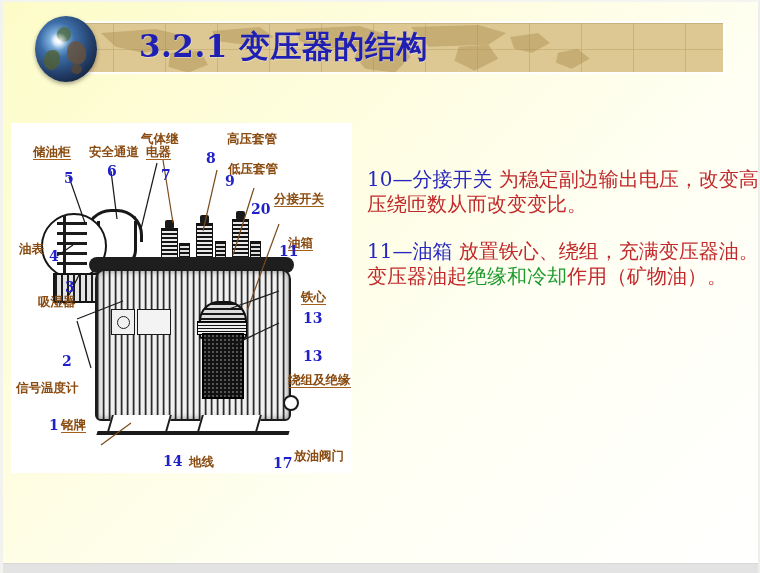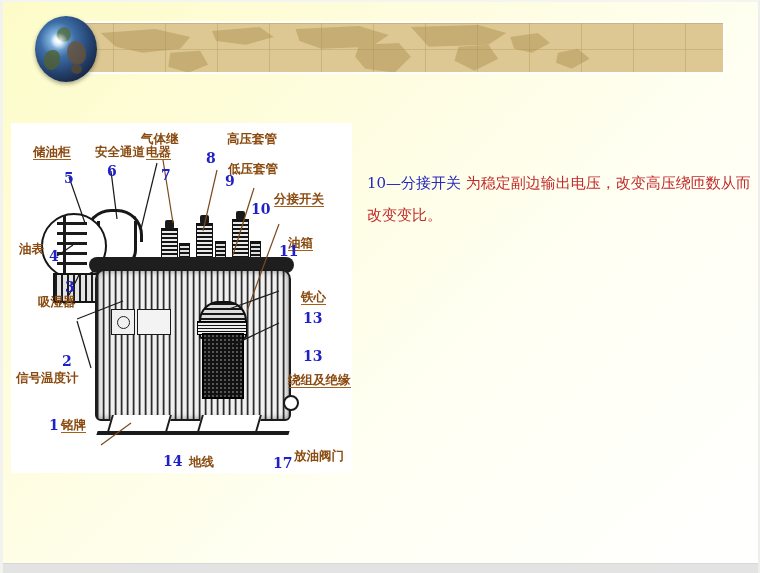--- a/index.html
+++ b/index.html
@@ -310,22 +310,22 @@
     background: #fff;
   }
 
   
   .body-text {
     position: absolute;
     left: 364px;
     top: 165px;
     width: 392px;
     font-family: "DejaVu Serif", "Liberation Serif", serif;
-    font-size: 15px;
-    line-height: 32px;
+    font-size: 20px;
+    line-height: 25px;
     color: #c1292b;
   }
   .para { margin: 0 0 22px 0; }
   .k-blue { color: #2727c0; font-weight: normal; }
   .k-green { color: #1f9b2e; }
   .k-red { color: #c1292b; }
 </style>
 </head>
 <body>
 
@@ -340,20 +340,21 @@
         <path d="M300 22 L340 20 L352 34 L336 50 L306 46 L296 34 Z"></path>
         <path d="M352 4 L420 2 L448 10 L430 22 L370 24 Z"></path>
         <path d="M400 24 L430 22 L440 36 L416 48 L396 38 Z"></path>
         <path d="M452 14 L480 10 L492 20 L474 30 L456 26 Z"></path>
         <path d="M500 30 L520 26 L532 36 L514 46 L498 40 Z"></path>
         <path d="M152 8 L200 4 L214 14 L186 22 L156 18 Z"></path>
       </g>
     </svg>
     <div class="banner-grid"></div>
     <div class="banner-left-cut"></div>
+    <div class="banner-title">3.2.1 变压器的结构</div>
   </div>
 
   <div class="globe">
     <span class="land l1"></span>
     <span class="land l2"></span>
     <span class="land l3"></span>
     <span class="land l4"></span>
     <span class="spec"></span>
   </div>
 
@@ -402,51 +403,52 @@
         <line x1="62" y1="122" x2="46" y2="133"></line>
         <line x1="68" y1="152" x2="58" y2="172"></line>
         <line x1="66" y1="196" x2="112" y2="178"></line>
         <line x1="66" y1="198" x2="80" y2="245"></line>
         <line x1="268" y1="168" x2="218" y2="186"></line>
         <line x1="268" y1="200" x2="222" y2="222"></line>
       </g>
     </svg>
 
     <span class="fig-label u" style="left:22px;  top:22px;">储油柜</span>
-    <span class="fig-label" style="left:84px;  top:22px;text-align:right;">安全通道</span>
+    <span class="fig-label" style="left:78px;  top:22px;text-align:right;">安全通道</span>
     <span class="fig-label" style="left:130px; top:10px;font-family:Liberation Serif, serif;">气体继</span>
     <span class="fig-label u" style="left:135px; top:22px;">电器</span>
     <span class="fig-label" style="left:216px; top:9px;">高压套管</span>
     <span class="fig-label" style="left:217px; top:39px;">低压套管</span>
     <span class="fig-label u" style="left:255px; top:69px;margin-left:8px;">分接开关</span>
     <span class="fig-label u" style="left:277px; top:113px;">油箱</span>
     <span class="fig-label" style="left:8px;   top:119px;">油表</span>
     <span class="fig-label" style="left:27px;  top:172px;">吸湿器</span>
-    <span class="fig-label" style="left:5px;   top:248px;">信号温度计</span>
+    <span class="fig-label" style="left:5px;   top:258px;">信号温度计</span>
     <span class="fig-label u" style="left:50px;  top:295px;">铭牌</span>
     <span class="fig-label u" style="left:290px; top:167px;">铁心</span>
     <span class="fig-label u" style="left:277px; top:250px;">绕组及绝缘</span>
     <span class="fig-label" style="left:178px; top:332px;">地线</span>
     <span class="fig-label" style="left:283px; top:326px;">放油阀门</span>
 
     <span class="fig-num" style="left:53px;  top:47px;">5</span>
     <span class="fig-num" style="left:96px;  top:40px;">6</span>
     <span class="fig-num" style="left:150px; top:44px;">7</span>
     <span class="fig-num" style="left:195px; top:27px;">8</span>
     <span class="fig-num" style="left:214px; top:50px;">9</span>
-    <span class="fig-num" style="left:240px; top:78px;">10</span>
+    <span class="fig-num" style="left:240px; top:78px;">20</span>
     <span class="fig-num" style="left:268px; top:120px;">11</span>
     <span class="fig-num" style="left:38px;  top:125px;">4</span>
     <span class="fig-num" style="left:54px;  top:156px;">3</span>
     <span class="fig-num" style="left:51px;  top:230px;">2</span>
     <span class="fig-num" style="left:38px;  top:294px;">1</span>
     <span class="fig-num" style="left:292px; top:187px;">13</span>
     <span class="fig-num" style="left:292px; top:225px;">13</span>
     <span class="fig-num" style="left:152px; top:330px;">14</span>
     <span class="fig-num" style="left:262px; top:332px;">17</span>
   </div>
 
   <div class="body-text">
     <p class="para"><span class="k-blue">10—分接开关</span><span class="k-red"> 为稳定副边输出电压，改变高压绕匝数从而改变变比。</span></p>
+    <p class="para"><span class="k-blue">11—油箱</span><span class="k-red"> 放置铁心、绕组，充满变压器油。变压器油起</span><span class="k-green">绝缘和冷却</span><span class="k-red">作用（矿物油）。</span></p>
   </div>
 
   <div class="bottom-strip"></div>
 </div>
 
 </body></html>

